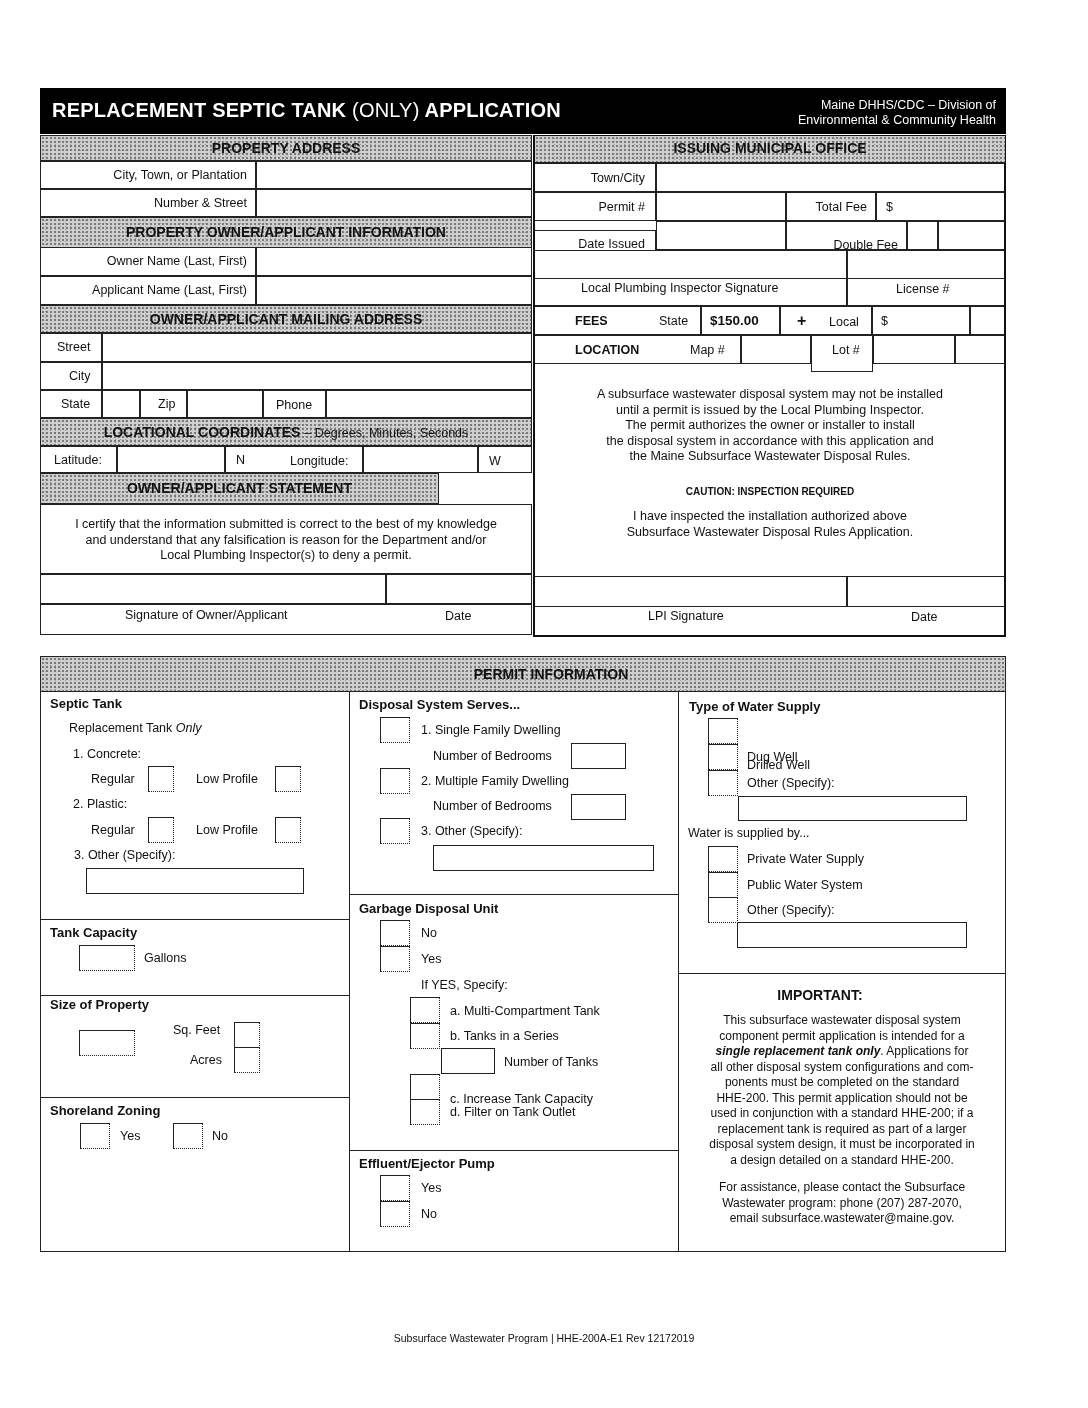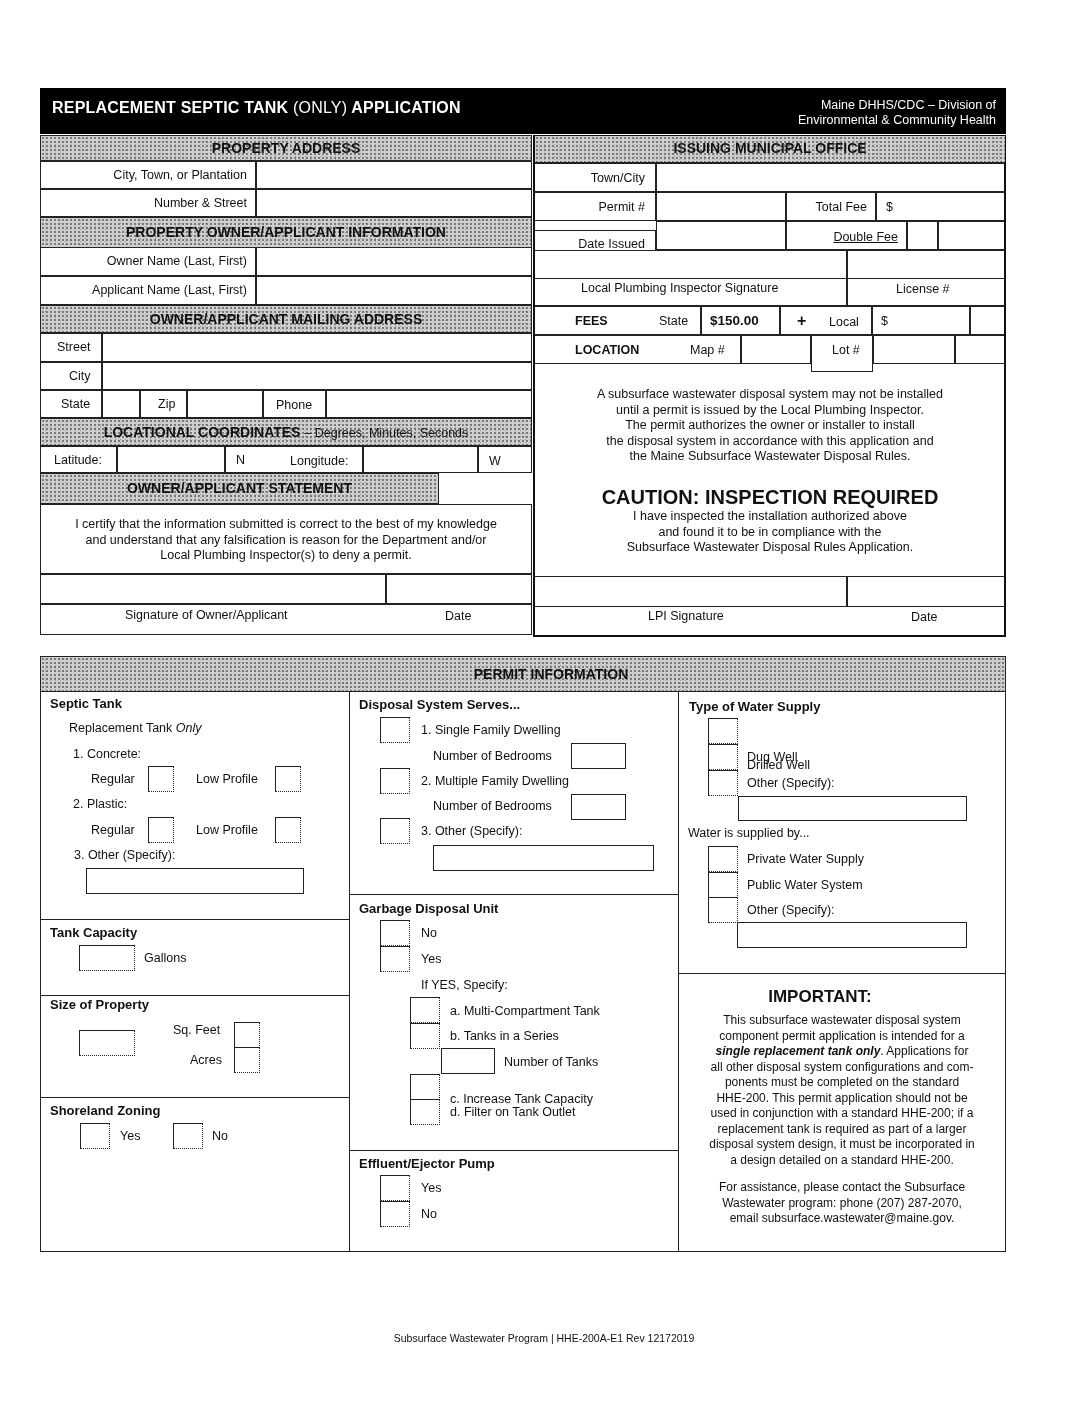--- a/index.html
+++ b/index.html
@@ -1,19 +1,19 @@
 <!DOCTYPE html>
 <html><head>
 <meta charset="utf-8">
 <style>
   * { box-sizing: border-box; margin: 0; padding: 0; }
   body { width: 1088px; height: 1408px; background: #fff; position: relative; font-family: "Liberation Sans", sans-serif; color: #111; font-size: 13px; overflow: hidden; }
   .abs { position: absolute; }
   .titlebar { left: 40px; top: 88px; width: 966px; height: 46px; background: #000; color: #fff; }
-  .titlebar .t { position: absolute; left: 12px; top: 11px; font-size: 16px; font-weight: bold; letter-spacing: 0.2px; }
+  .titlebar .t { position: absolute; left: 12px; top: 11px; font-size: 20px; font-weight: bold; letter-spacing: 0.2px; }
   .titlebar .t .paren { font-weight: normal; }
   .titlebar .r { position: absolute; right: 10px; top: 10px; text-align: right; font-size: 12.5px; line-height: 15px; }
   .shade { background-color: #cfcfcf; background-image:
       radial-gradient(#777 0.7px, transparent 0.9px),
       radial-gradient(#999 0.6px, transparent 0.8px);
     background-size: 4px 4px, 5px 3px; background-position: 0 0, 2px 1px;
     border: 1px solid #222; text-align: center; font-weight: bold; font-size: 14px; color: #111; }
   .cell { position: absolute; border: 1px solid #222; background: #fff; }
   .lbl { position: absolute; font-size: 12.5px; white-space: nowrap; }
   .rlbl { text-align: right; }
@@ -137,21 +137,21 @@
 </div>
 <div class="cell" style="left:876px;top:192px;width:128px;height:29px;border-right:none;">
   <div class="lbl" style="left:9px;top:7px;">$</div>
 </div>
 
 <div class="cell" style="left:535px;top:230px;width:121px;height:29px;border-left:none;">
   <div class="lbl rlbl" style="right:10px;top:6px;">Date Issued</div>
 </div>
 <div class="cell" style="left:656px;top:221px;width:130px;height:29px;"></div>
 <div class="cell" style="left:786px;top:221px;width:121px;height:29px;">
-  <div class="lbl rlbl" style="right:8px;top:8px;text-decoration:underline;">Double Fee</div>
+  <div class="lbl rlbl" style="right:8px;top:16px;text-decoration:underline;">Double Fee</div>
 </div>
 <div class="cell" style="left:907px;top:221px;width:31px;height:29px;"></div>
 <div class="cell" style="left:938px;top:221px;width:66px;height:29px;border-right:none;"></div>
 
 <div class="cell" style="left:535px;top:250px;width:312px;height:29px;border-left:none;border-bottom:none;"></div>
 <div class="cell" style="left:847px;top:250px;width:157px;height:29px;border-right:none;border-bottom:none;"></div>
 <div class="cell" style="left:535px;top:278px;width:312px;height:28px;border-left:none;">
   <div class="lbl" style="left:46px;top:2px;">Local Plumbing Inspector Signature</div>
 </div>
 <div class="cell" style="left:847px;top:278px;width:157px;height:28px;border-right:none;">
@@ -185,24 +185,23 @@
 <div class="cell" style="left:873px;top:335px;width:82px;height:29px;"></div>
 <div class="cell" style="left:955px;top:335px;width:49px;height:29px;border-right:none;"></div>
 
 <div class="para" style="left:535px;width:470px;top:387px;">
   <div>A subsurface wastewater disposal system may not be installed</div>
   <div>until a permit is issued by the Local Plumbing Inspector.</div>
   <div>The permit authorizes the owner or installer to install</div>
   <div>the disposal system in accordance with this application and</div>
   <div>the Maine Subsurface Wastewater Disposal Rules.</div>
 </div>
-<div class="abs bold center" style="left:535px;width:470px;top:486px;font-size:20px;">CAUTION: INSPECTION REQUIRED</div>
+<div class="abs bold center" style="left:535px;width:470px;top:486px;font-size:10px;">CAUTION: INSPECTION REQUIRED</div>
 <div class="para" style="left:535px;width:470px;top:509px;">
   <div>I have inspected the installation authorized above</div>
-  <div>and found it to be in compliance with the</div>
   <div>Subsurface Wastewater Disposal Rules Application.</div>
 </div>
 <div class="cell" style="left:535px;top:576px;width:312px;height:31px;border-left:none;"></div>
 <div class="cell" style="left:847px;top:576px;width:157px;height:31px;border-right:none;"></div>
 <div class="lbl" style="left:648px;top:609px;">LPI Signature</div>
 <div class="lbl" style="left:911px;top:610px;">Date</div>
 
 <div class="abs" style="left:40px;top:656px;width:966px;height:596px;border:1px solid #222;"></div>
 <div class="abs shade" style="left:40px;top:656px;width:966px;height:36px;line-height:34px;padding-left:56px;">PERMIT INFORMATION</div>
 <div class="vline" style="left:349px;top:692px;height:560px;"></div>
@@ -295,21 +294,21 @@
 <div class="lbl" style="left:688px;top:826px;">Water is supplied by...</div>
 <div class="box" style="left:708px;top:846px;width:30px;"></div>
 <div class="lbl" style="left:747px;top:852px;">Private Water Supply</div>
 <div class="box" style="left:708px;top:872px;width:30px;"></div>
 <div class="lbl" style="left:747px;top:878px;">Public Water System</div>
 <div class="box" style="left:708px;top:897px;width:30px;"></div>
 <div class="lbl" style="left:747px;top:903px;">Other (Specify):</div>
 <div class="field" style="left:737px;top:922px;width:230px;height:26px;"></div>
 
 <div class="hline" style="left:678px;top:973px;width:328px;"></div>
-<div class="abs bold center" style="left:678px;width:284px;top:987px;font-size:17px;">IMPORTANT:</div>
+<div class="abs bold center" style="left:678px;width:284px;top:987px;font-size:14px;">IMPORTANT:</div>
 <div class="para" style="left:678px;width:328px;top:1013px;font-size:12px;">
   <div>This subsurface wastewater disposal system</div>
   <div>component permit application is intended for a</div>
   <div><b><i>single replacement tank only</i></b><span>.  Applications for</span></div>
   <div>all other disposal system configurations and com-</div>
   <div>ponents must be completed on the standard</div>
   <div>HHE-200.  This permit application should not be</div>
   <div>used in conjunction with a standard HHE-200; if a</div>
   <div>replacement tank is required as part of a larger</div>
   <div>disposal system design, it must be incorporated in</div>

